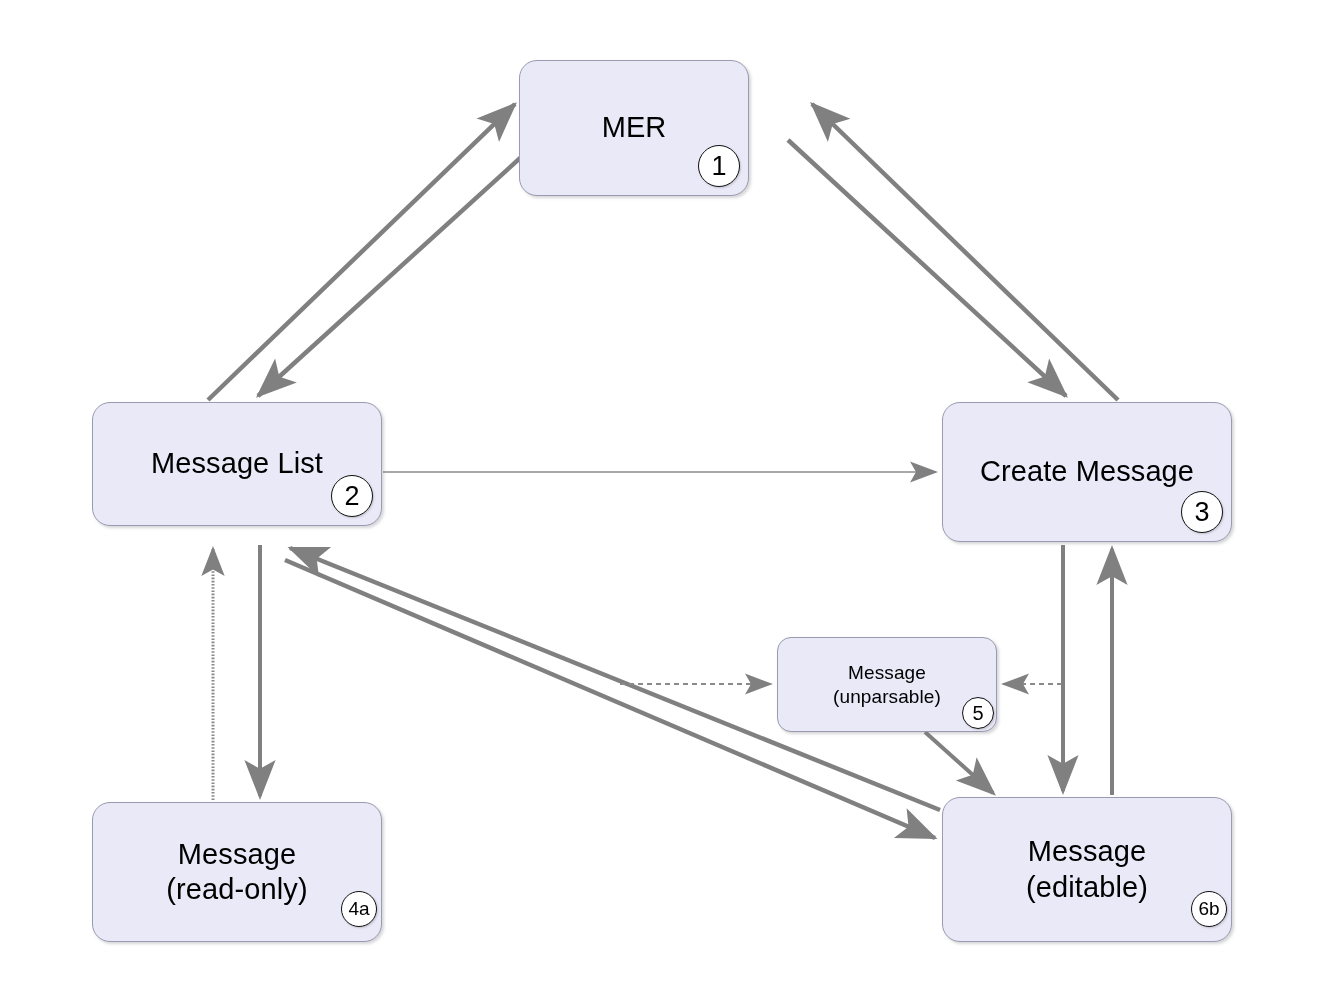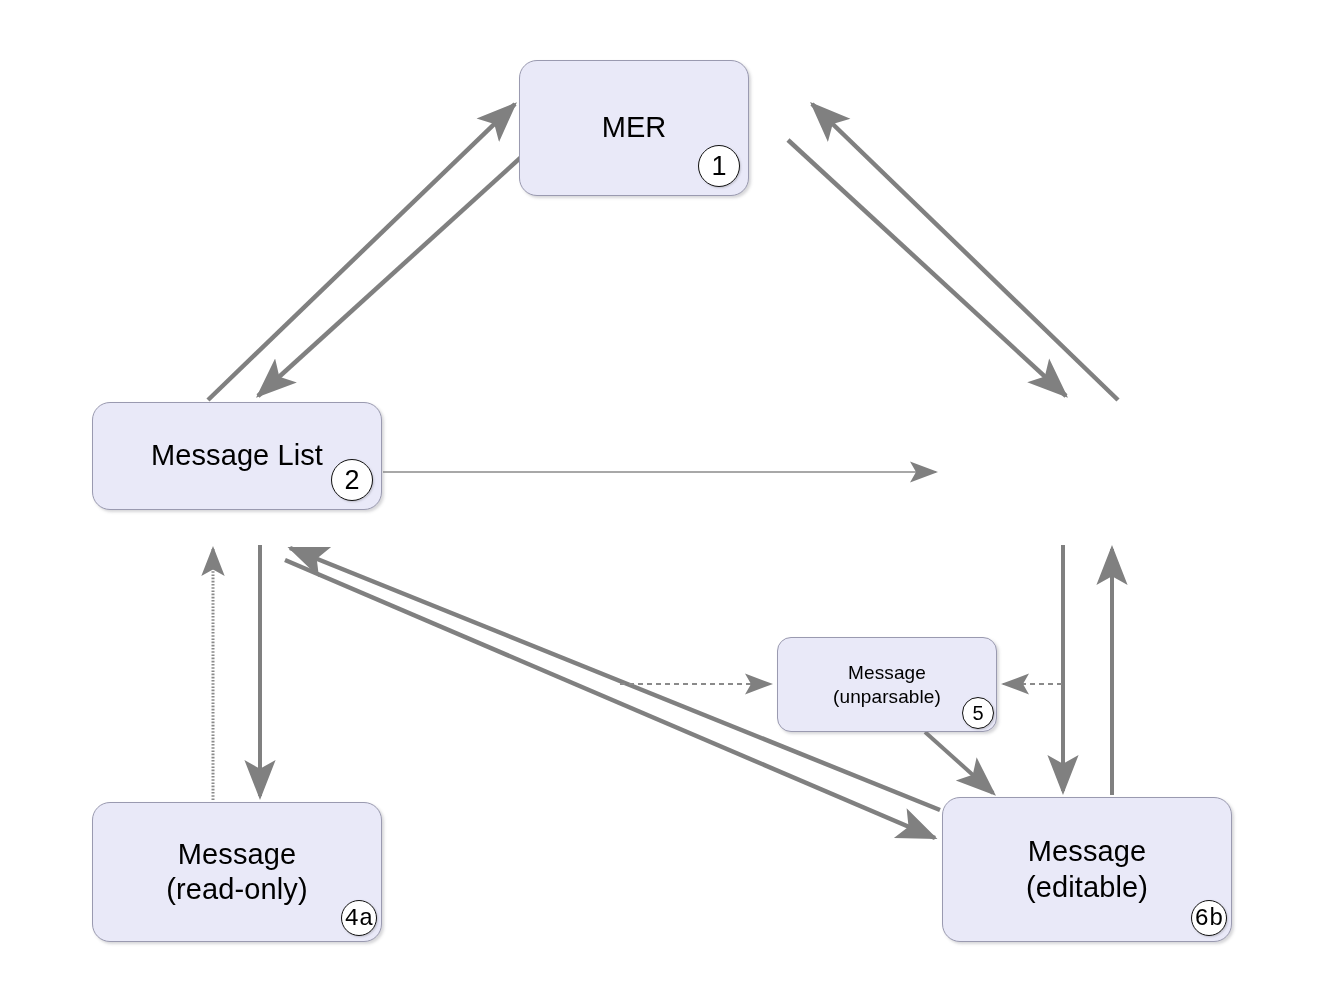--- a/index.html
+++ b/index.html
@@ -59,23 +59,22 @@
     color: #000000;
     box-shadow: 1px 1px 2px rgba(120,120,130,0.35);
   }
   .badge.big {
     width: 42px; height: 42px;
     right: 8px; bottom: 8px;
     font-size: 27px;
   }
   .badge.sm {
     width: 36px; height: 36px;
-    right: 4px; bottom: 5px;
-    font-size: 24px;
-    font-family: Liberation Mono, monospace;
+    right: 4px; bottom: 14px;
+    font-size: 19px;
   }
   .badge.tiny {
     width: 32px; height: 32px;
     right: 2px; bottom: 2px;
     font-size: 20px;
   }
 </style>
 </head>
 <body>
 
@@ -118,25 +117,29 @@
     <line x1="1062" y1="684" x2="1003" y2="684" stroke="#8a8a8a" stroke-width="2" stroke-dasharray="5 4" marker-end="url(#ah-thin)"></line>
 
     <line x1="925" y1="732" x2="993" y2="793" stroke="#808080" stroke-width="4" marker-end="url(#ah-med)"></line>
   </svg>
 
   <div class="node big" style="left:519px; top:40px; width:230px; height:136px;margin-top:20px;">
     <span class="label">MER</span>
     <span class="badge big">1</span>
   </div>
 
-  <div class="node big" style="left:92px; top:402px; width:290px; height:108px;align-items:center;">
+  <div class="node big" style="left:92px; top:402px; width:290px; height:124px;align-items:center;">
     <span class="label">Message List</span>
     <span class="badge big">2</span>
   </div>
 
+  <div class="node big" style="left:942px; top:402px; width:290px; height:140px;">
+    <span class="label">Create Message</span>
+    <span class="badge big">3</span>
+  </div>
 
   <div class="node big" style="left:92px; top:802px; width:290px; height:140px;">
     <span class="label">Message
 (read-only)</span>
     <span class="badge sm">4a</span>
   </div>
 
   <div class="node big" style="left:942px; top:797px; width:290px; height:145px;">
     <span class="label">Message
 (editable)</span>

